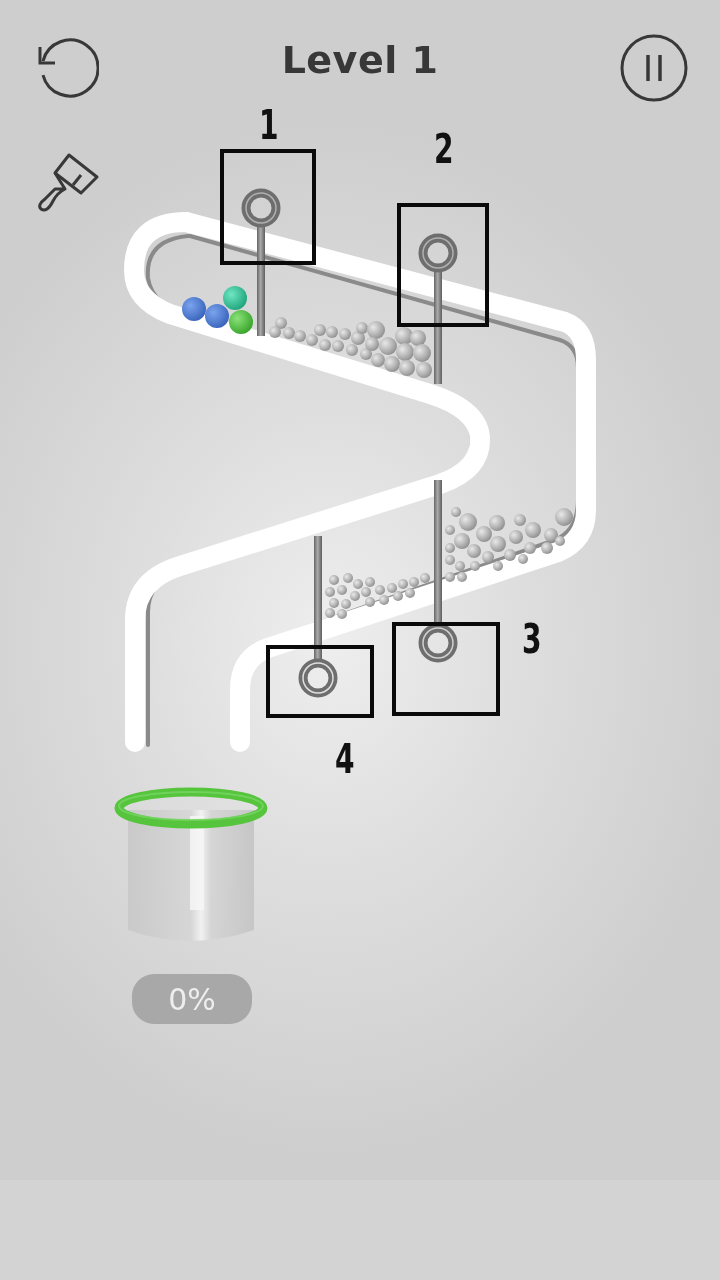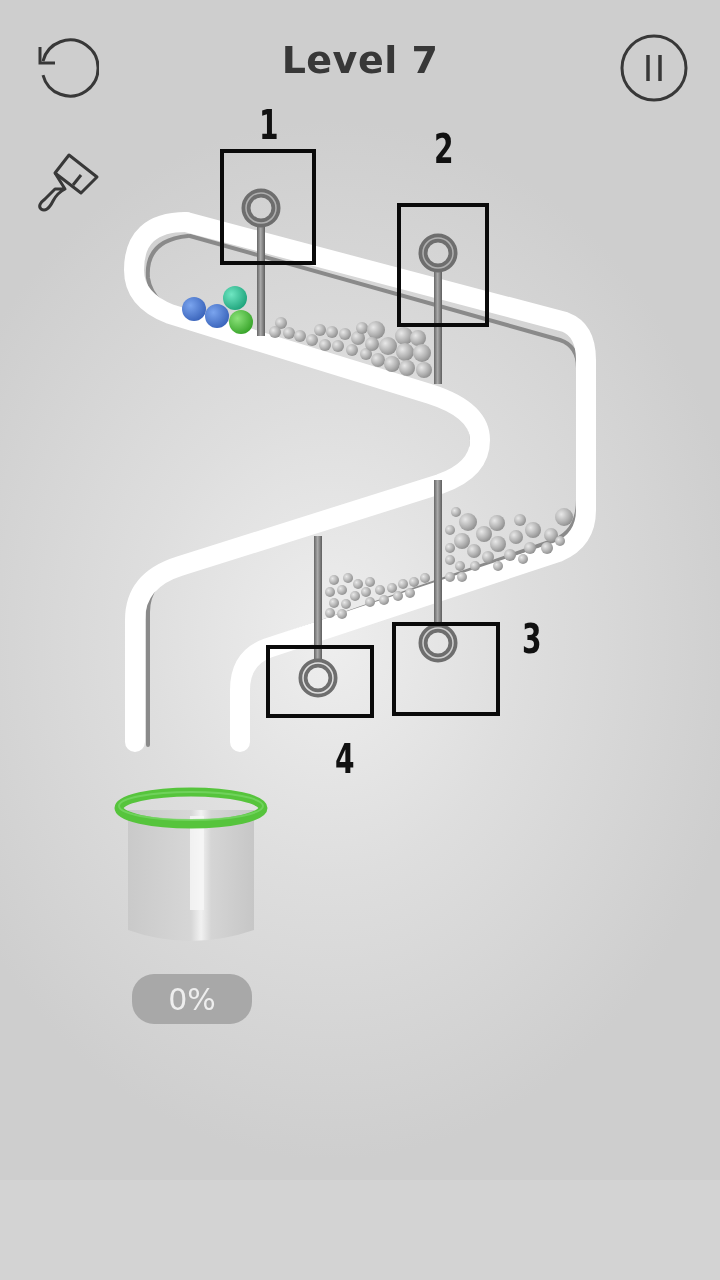--- a/index.html
+++ b/index.html
@@ -18,21 +18,21 @@
 <body>
 
 <div class="bottom-strip"></div>
 
 <div class="icon-btn" style="left:30px;top:34px;width:72px;height:68px;">
   <svg width="66" height="66" viewBox="0 0 66 66">
     <path d="M10 26 A28 28 0 1 1 10 40" fill="none" stroke="#383838" stroke-width="3"></path>
     <path d="M7 12 L7 28 L22 28" fill="none" stroke="#383838" stroke-width="3" stroke-linejoin="miter"></path>
   </svg>
 </div>
-<div class="title">Level 7</div>
+<div class="title">Level 1</div>
 <div class="icon-btn" style="left:618px;top:32px;width:72px;height:72px;">
   <svg width="70" height="70" viewBox="0 0 70 70">
     <circle cx="35" cy="35" r="32" fill="none" stroke="#383838" stroke-width="3"></circle>
     <line x1="29" y1="22" x2="29" y2="48" stroke="#383838" stroke-width="3.5"></line>
     <line x1="41" y1="22" x2="41" y2="48" stroke="#383838" stroke-width="3.5"></line>
   </svg>
 </div>
 <div class="icon-btn" style="left:34px;top:148px;width:70px;height:68px;">
   <svg width="68" height="66" viewBox="0 0 68 66">
     <g fill="none" stroke="#383838" stroke-width="3" stroke-linejoin="round">

